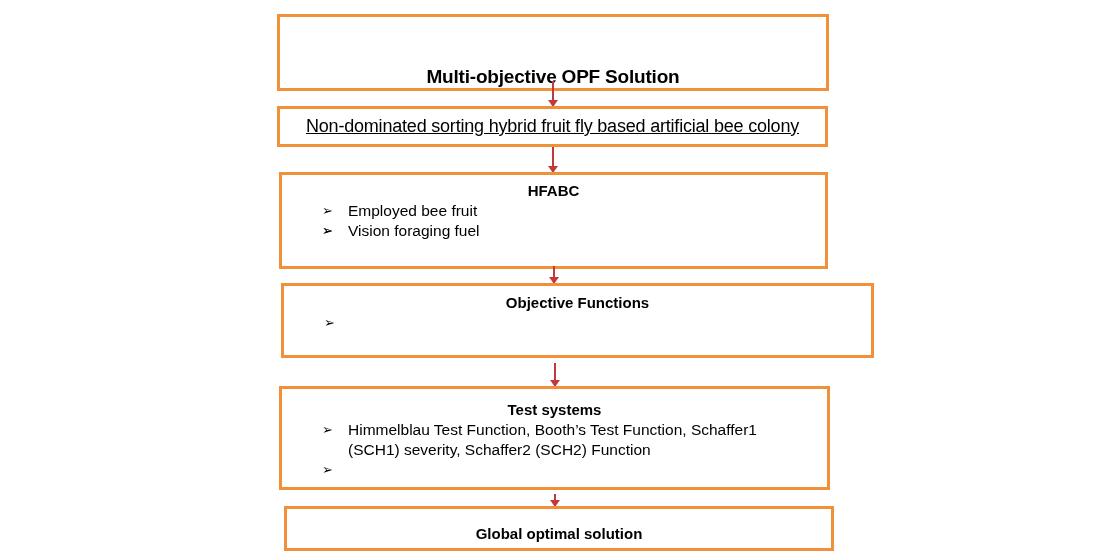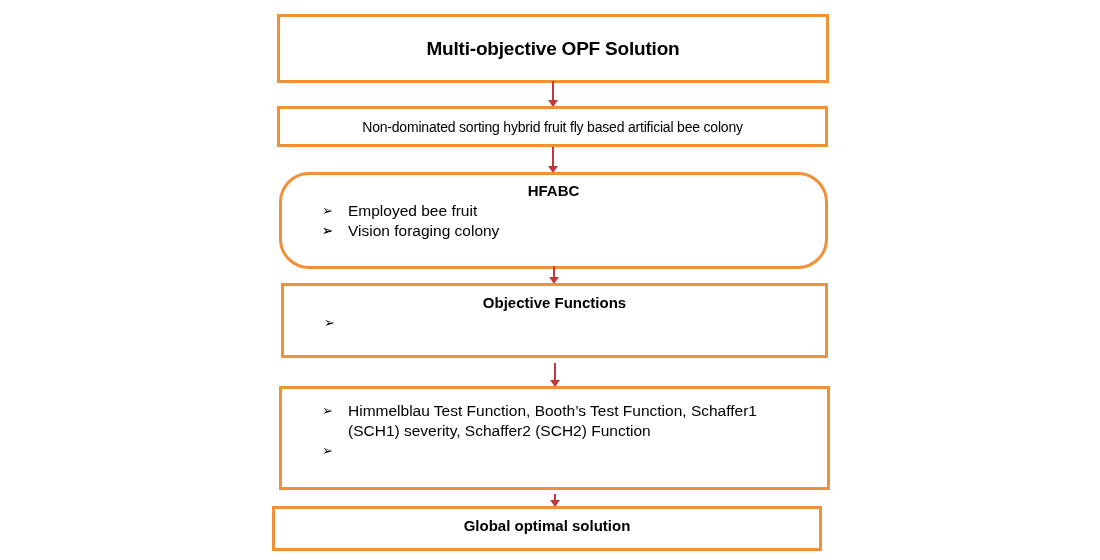--- a/index.html
+++ b/index.html
@@ -27,22 +27,23 @@
       text-align: center;
       letter-spacing: -0.2px;
     }
     .title {
       font-weight: bold;
       font-size: 15px;
       text-align: center;
       line-height: 18px;
     }
     .plain {
-      font-size: 14px;
+      font-size: 18px;
       letter-spacing: -0.2px;
+      text-decoration: underline;
     }
     ul.bullets {
       list-style: none;
       margin: 0;
       padding: 0;
     }
     ul.bullets li {
       position: relative;
       font-size: 15.5px;
       line-height: 20px;
@@ -68,71 +69,72 @@
       width: 0;
       height: 0;
       border-left: 5px solid transparent;
       border-right: 5px solid transparent;
       border-top: 7px solid #C0393B;
     }
   </style>
 </head>
 <body>
 
-<div class="box" style="left:277px; top:14px; width:552px; height:69px; display:flex; align-items:center; justify-content:center;">
+<div class="box" style="left:277px; top:14px; width:552px; height:77px; display:flex; align-items:flex-end; justify-content:center;">
   <div class="title-big">Multi-objective OPF Solution</div>
 </div>
 
 <div class="arrow" style="left:552px; top:81px; height:25px;"></div>
 
 <div class="box" style="left:277px; top:106px; width:551px; height:41px; display:flex; align-items:center; justify-content:center;">
   <div class="plain">Non-dominated sorting hybrid fruit fly based artificial bee colony</div>
 </div>
 
 <div class="arrow" style="left:552px; top:147px; height:25px;"></div>
 
-<div class="box" style="left:279px; top:172px; width:549px; height:97px; padding:7px 0 0 40px;border-radius:30px;">
+<div class="box" style="left:279px; top:172px; width:549px; height:97px; padding:7px 0 0 40px;">
   <div class="title" style="margin-left:-40px; margin-bottom:1px;">HFABC</div>
   <ul class="bullets">
     <li>
       <span class="bullet">➢</span>
       <span>Employed bee fruit</span>
     </li>
     <li>
       <span class="bullet">➢</span>
     </li>
     <li>
       <span class="bullet">➢</span>
-      <span>Vision foraging colony</span>
+      <span>Vision foraging fuel</span>
     </li>
   </ul>
 </div>
 
 <div class="arrow" style="left:553px; top:266px; height:17px;"></div>
 
-<div class="box" style="left:281px; top:283px; width:547px; height:75px; padding:8px 20px 16px 40px;">
+<div class="box" style="left:281px; top:283px; width:593px; height:75px; padding:8px 20px 16px 40px;">
   <div class="title" style="margin-left:-40px; margin-right:-20px; margin-bottom:1px;">Objective Functions</div>
   <ul class="bullets">
     <li>
       <span class="bullet">➢</span>
     </li>
   </ul>
 </div>
 
 <div class="arrow" style="left:554px; top:363px; height:23px;"></div>
 
 <div class="box" style="left:279px; top:386px; width:551px; height:104px; padding:12px 18px 0 40px;">
+  <div class="title" style="margin-left:-40px; margin-right:-18px; margin-bottom:1px;">Test systems</div>
   <ul class="bullets">
     <li>
       <span class="bullet">➢</span>
       <span>Himmelblau Test Function, Booth’s Test Function, Schaffer1 (SCH1) severity, Schaffer2 (SCH2) Function</span>
     </li>
     <li>
       <span class="bullet">➢</span>
     </li>
   </ul>
 </div>
 
 <div class="arrow" style="left:554px; top:494px; height:12px;"></div>
 
-<div class="box" style="left:272px; top:506px; width:550px; height:45px; padding-top:8px;">
+<div class="box" style="left:284px; top:506px; width:550px; height:45px; padding-top:16px;">
   <div class="title">Global optimal solution</div>
 </div>
 
 </body></html>

